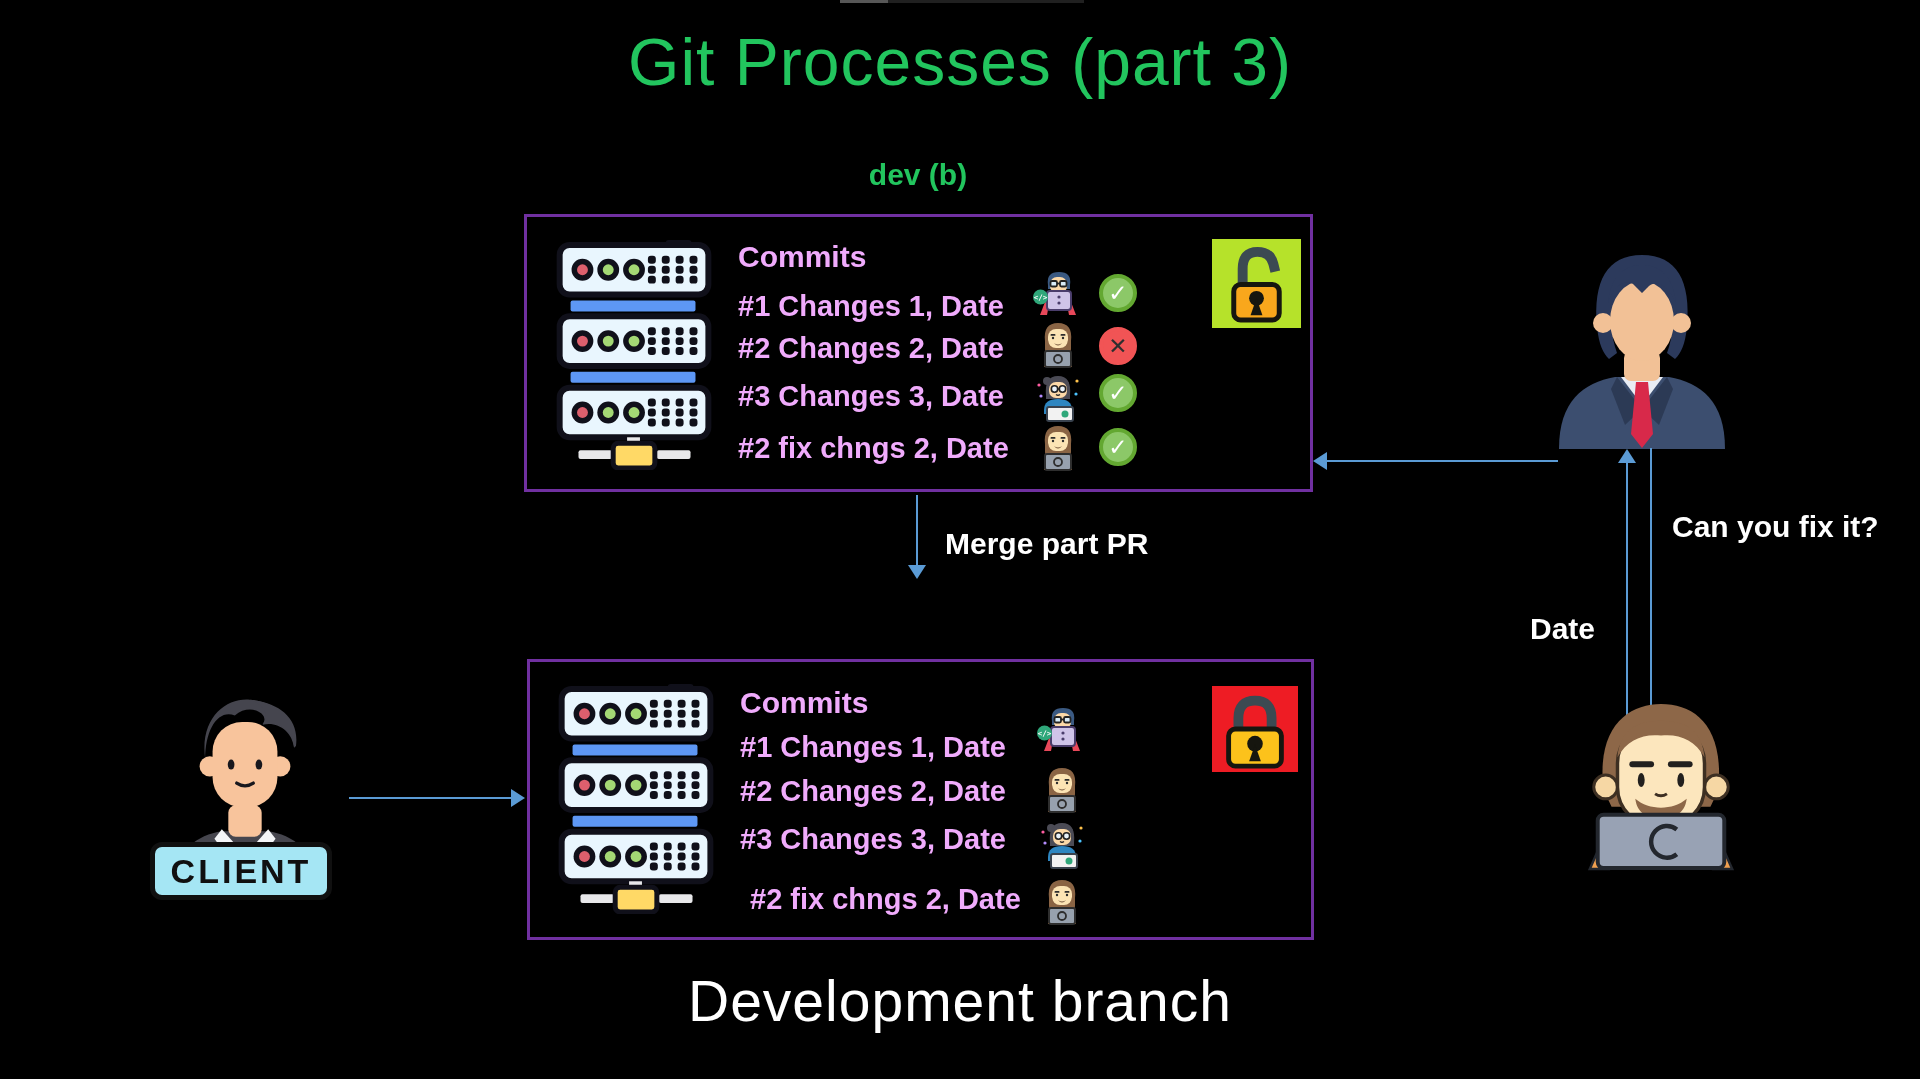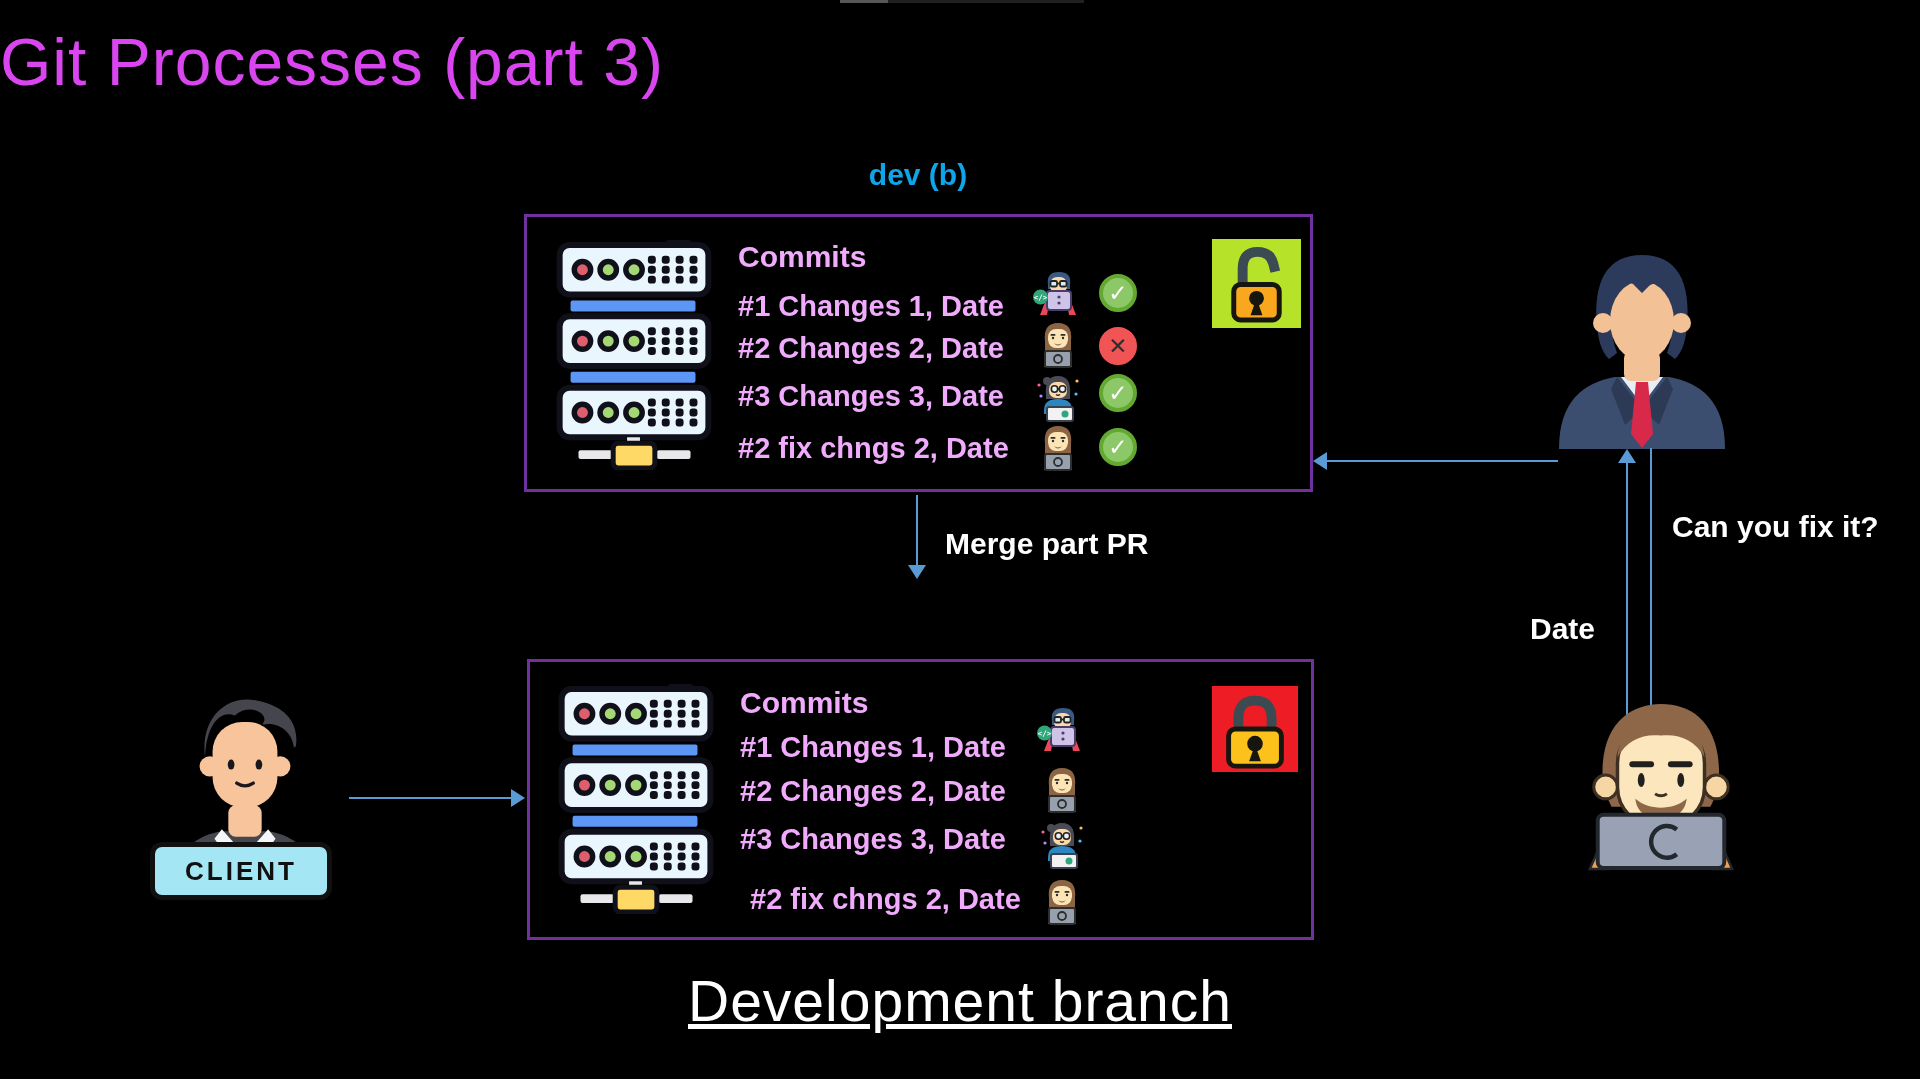--- a/index.html
+++ b/index.html
@@ -1,40 +1,40 @@
 <!DOCTYPE html>
 <html><head>
 <meta charset="utf-8">
 <style>
   html,body{margin:0;padding:0;background:#000;}
   #stage{position:relative;width:1920px;height:1079px;background:#000;overflow:hidden;
          font-family:"Liberation Sans","DejaVu Sans",sans-serif;color:#fff;}
   .abs{position:absolute;}
-  .title{left:0;top:24px;width:1920px;font-size:66px;font-weight:300;letter-spacing:1px;color:#d946ef;}
-  .footer{left:0;top:968px;width:1920px;text-align:center;font-size:57px;font-weight:300;letter-spacing:1px;color:#fff;text-decoration:underline;}
-  .branch-label{width:300px;text-align:center;font-size:30px;font-weight:600;color:#0ea5e9;}
+  .title{left:0;top:24px;width:1920px;text-align:center;font-size:66px;font-weight:300;letter-spacing:1px;color:#22c55e;}
+  .footer{left:0;top:968px;width:1920px;text-align:center;font-size:57px;font-weight:300;letter-spacing:1px;color:#fff;}
+  .branch-label{width:300px;text-align:center;font-size:30px;font-weight:600;color:#22c55e;}
   .branch-box{border:3px solid #7030a0;background:#000;}
   .ctext{font-size:29px;line-height:34px;font-weight:700;color:#f0abfc;white-space:nowrap;}
   .header{font-size:30px;}
   .flow-label{font-size:30px;font-weight:600;color:#fff;white-space:nowrap;}
   .line{position:absolute;background:#5b9bd5;}
   .ah{position:absolute;width:0;height:0;}
   .ah-down{border-left:9px solid transparent;border-right:9px solid transparent;border-top:14px solid #5b9bd5;}
   .ah-up{border-left:9px solid transparent;border-right:9px solid transparent;border-bottom:14px solid #5b9bd5;}
   .ah-left{border-top:9px solid transparent;border-bottom:9px solid transparent;border-right:14px solid #5b9bd5;}
   .ah-right{border-top:9px solid transparent;border-bottom:9px solid transparent;border-left:14px solid #5b9bd5;}
   .avatar{position:absolute;width:52px;height:52px;}
   .status{position:absolute;width:38px;height:38px;border-radius:50%;display:flex;align-items:center;justify-content:center;
           font-size:23px;font-weight:bold;box-sizing:border-box;}
   .status-pass{background:#8cc868;border:4px solid #63a831;color:#fff;}
   .status-pass::before{content:"\2713";}
   .status-fail{background:#f15455;border:4px solid #f15455;color:#2e2e2e;}
   .status-fail::before{content:"\2715";}
   .client-sign{background:#a5e6f4;border:5px solid #101010;border-radius:12px;color:#101010;
-               font-size:26px;font-weight:800;letter-spacing:3px;display:flex;align-items:center;justify-content:center;box-sizing:border-box;}
+               font-size:34px;font-weight:800;letter-spacing:3px;display:flex;align-items:center;justify-content:center;box-sizing:border-box;}
   .scrub{background:#202020;}
   .scrub .seg{position:absolute;left:0;top:0;height:100%;width:48px;background:#575757;}
   svg.icon{position:absolute;display:block;}
 </style>
 </head>
 <body>
 
 <div id="stage">
 
   <svg width="0" height="0" style="position:absolute" aria-hidden="true">

